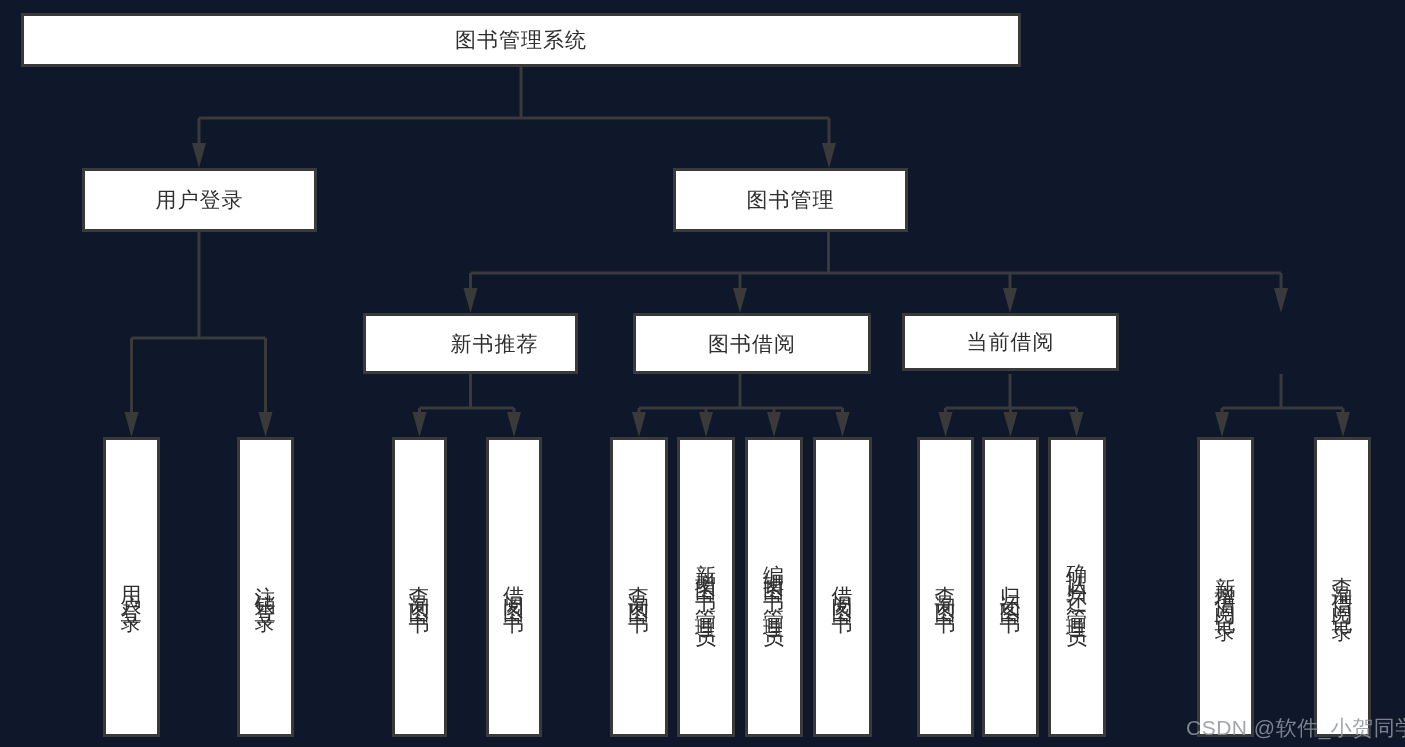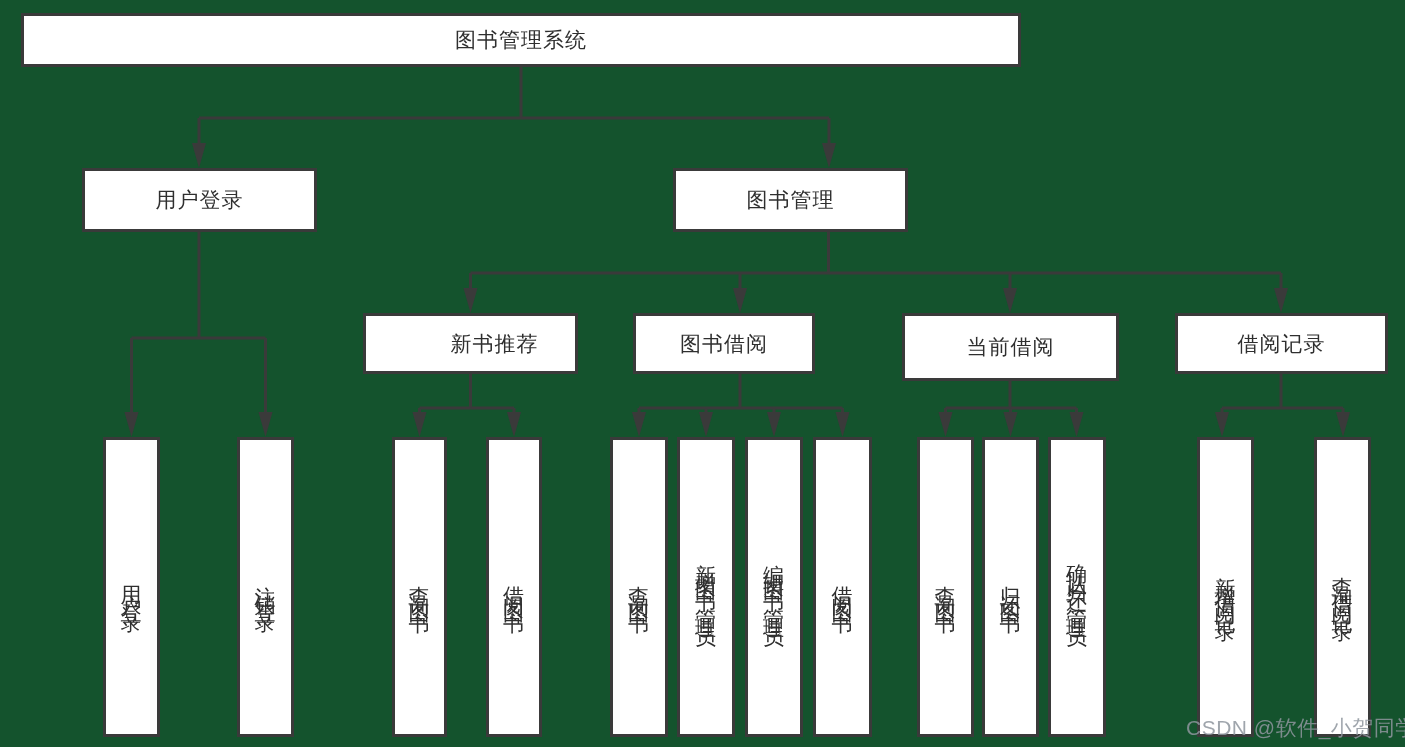--- a/index.html
+++ b/index.html
@@ -5,21 +5,21 @@
   html, body {
     margin: 0;
     padding: 0;
     background: #ffffff;
     font-family: "Liberation Sans", sans-serif;
   }
   .stage {
     position: relative;
     width: 1405px;
     height: 747px;
-    background: #14532d;
+    background: #0f172a;
     overflow: hidden;
   }
   .wires {
     position: absolute;
     left: 0;
     top: 0;
     z-index: 1;
   }
   .box {
     position: absolute;
@@ -98,28 +98,25 @@
   <div class="box" style="left:82px; top:168px; width:235px; height:64px;">
     <span class="hlabel">用户登录</span>
   </div>
   <div class="box" style="left:673px; top:168px; width:235px; height:64px;">
     <span class="hlabel">图书管理</span>
   </div>
 
   <div class="box" style="left:363px; top:313px; width:215px; height:61px;padding-left:48px;">
     <span class="hlabel">新书推荐</span>
   </div>
-  <div class="box" style="left:633px; top:313px; width:182px; height:61px;">
+  <div class="box" style="left:633px; top:313px; width:238px; height:61px;">
     <span class="hlabel">图书借阅</span>
   </div>
-  <div class="box" style="left:902px; top:313px; width:217px; height:68px;">
+  <div class="box" style="left:902px; top:313px; width:217px; height:58px;">
     <span class="hlabel">当前借阅</span>
-  </div>
-  <div class="box" style="left:1175px; top:313px; width:213px; height:61px;">
-    <span class="hlabel">借阅记录</span>
   </div>
 
   <div class="box vbox" style="left:103px; top:437px; width:57px; height:300px;">
     <span class="vlabel">用户登录</span>
   </div>
   <div class="box vbox" style="left:237px; top:437px; width:57px; height:300px;">
     <span class="vlabel">注销登录</span>
   </div>
 
   <div class="box vbox" style="left:392px; top:437px; width:55px; height:300px;">

